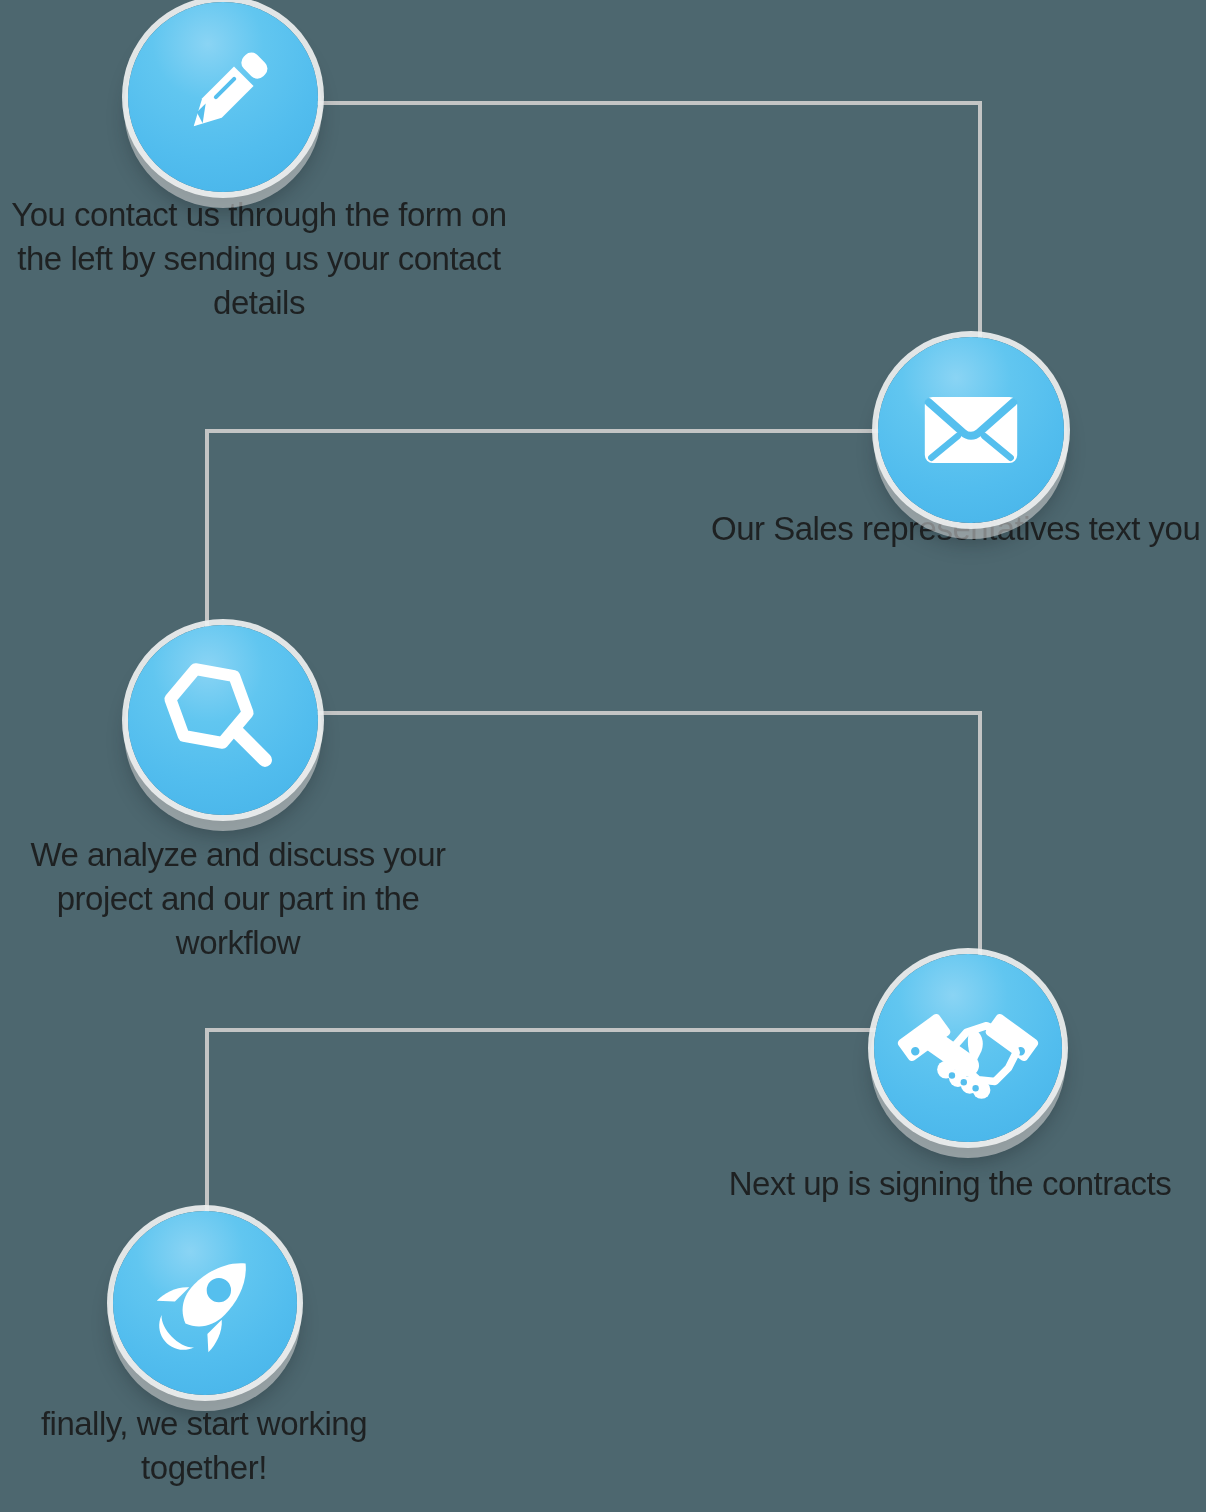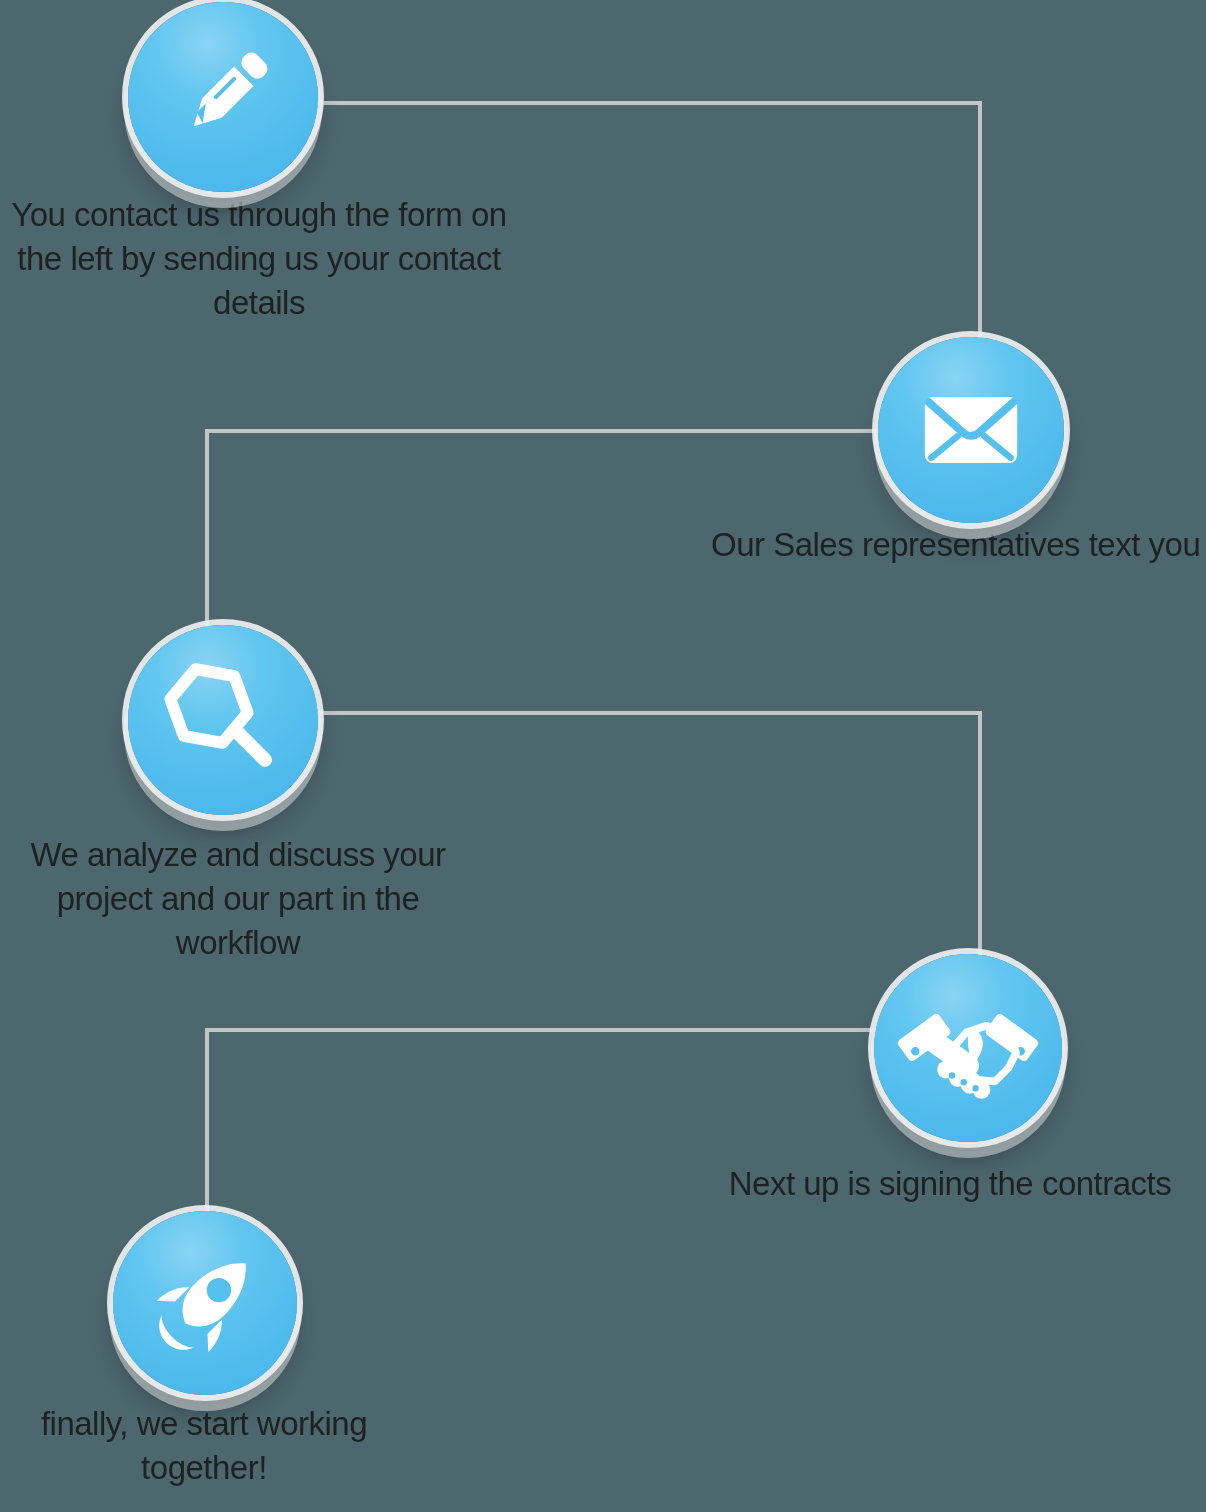--- a/index.html
+++ b/index.html
@@ -79,21 +79,21 @@
   <div class="step-circle" style="left:878px; top:337px; width:186px; height:186px;">
     <span aria-label="envelope-icon">
       <svg width="132" height="132" viewBox="0 0 100 100">
         <rect x="15" y="25" width="70" height="50" rx="6" fill="#ffffff"></rect>
         <path d="M18,29 L44,52 C47.5,55.2 52.5,55.2 56,52 L82,29" stroke="#55bfee" stroke-width="6" fill="none" stroke-linecap="round"></path>
         <path d="M20,71 L40,54.5" stroke="#55bfee" stroke-width="5" fill="none" stroke-linecap="round"></path>
         <path d="M80,71 L60,54.5" stroke="#55bfee" stroke-width="5" fill="none" stroke-linecap="round"></path>
       </svg>
     </span>
   </div>
-  <div class="caption" style="left:711px; top:523px; width:480px;">
+  <div class="caption" style="left:711px; top:507px; width:480px;">
     <div class="cap-line">Our Sales representatives text you</div>
   </div>
 
   <div class="step-circle" style="left:128px; top:625px; width:190px; height:190px;">
     <span aria-label="magnifier-icon">
       <svg width="140" height="140" viewBox="0 0 100 100">
         <polygon points="67.6,44.9 49.6,66.3 22,61.4 12.4,35.1 30.4,13.7 58,18.6" fill="none" stroke="#ffffff" stroke-width="8.5" stroke-linejoin="round"></polygon>
         <line x1="59" y1="57.5" x2="80" y2="78.5" stroke="#ffffff" stroke-width="10" stroke-linecap="round"></line>
       </svg>
     </span>

